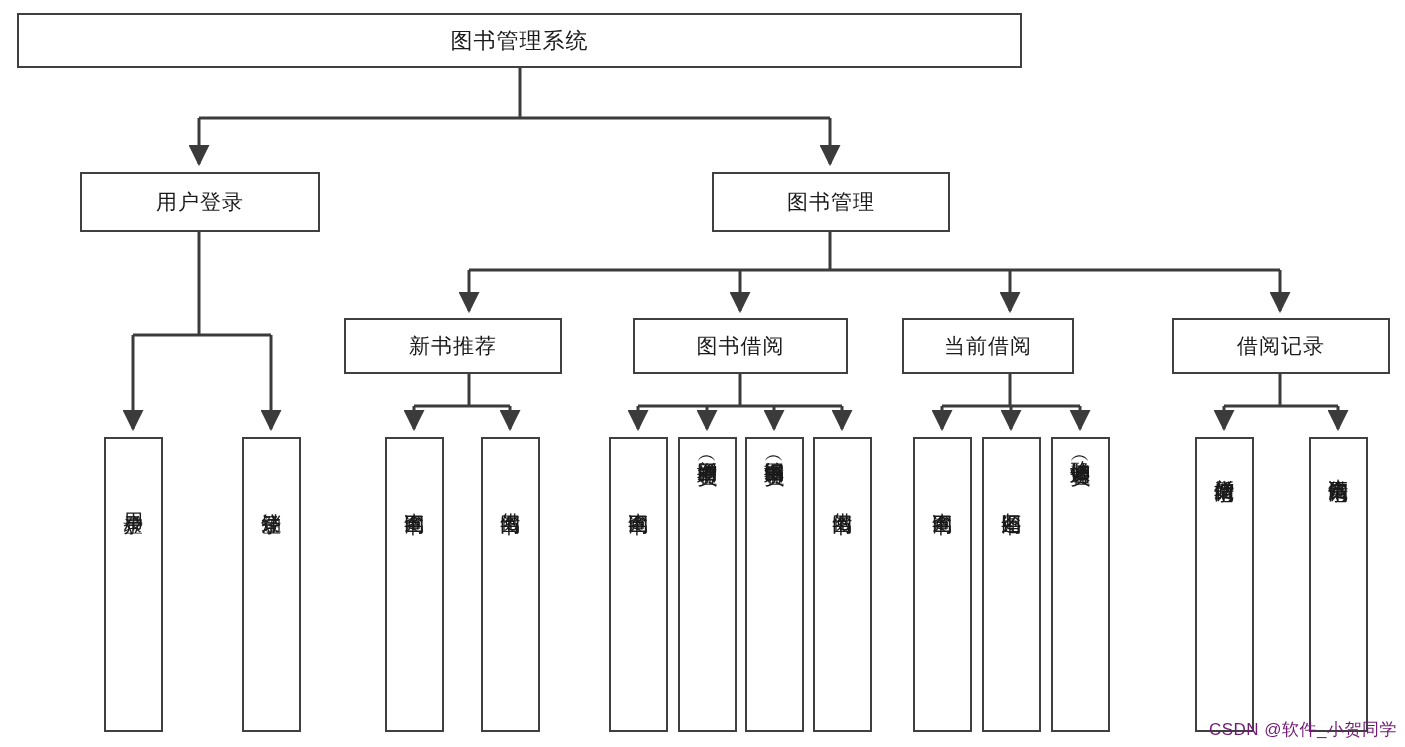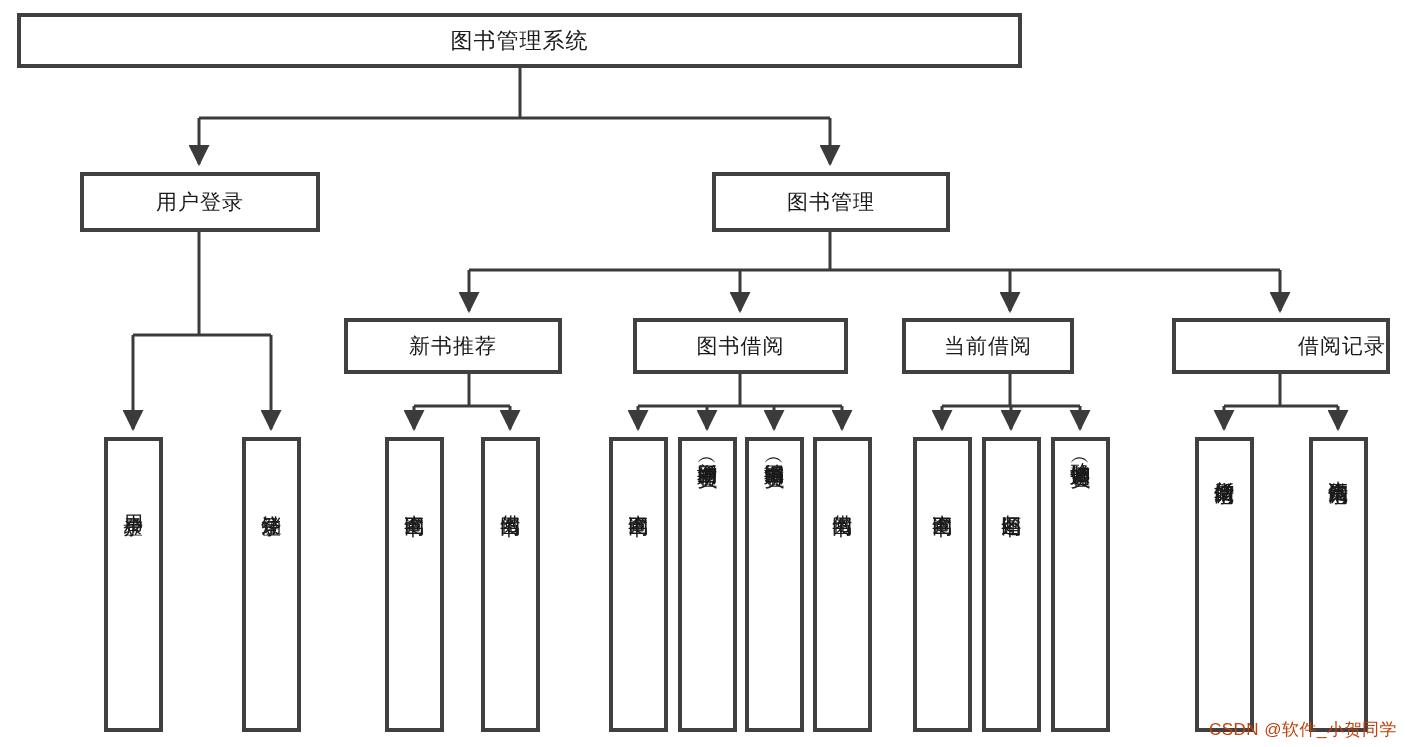--- a/index.html
+++ b/index.html
@@ -21,21 +21,21 @@
     position: absolute;
     left: 0;
     top: 0;
     width: 1405px;
     height: 747px;
   }
   .node-box {
     position: absolute;
     box-sizing: border-box;
     background: #ffffff;
-    border: 4px solid #404040;
+    border: 2px solid #404040;
     display: flex;
     align-items: center;
     justify-content: center;
     color: #1a1a1a;
   }
   .node-h {
     font-size: 21px;
     letter-spacing: 1px;
     white-space: nowrap;
   }
@@ -62,21 +62,21 @@
     margin-top: 18px;
   }
   .leaf-long .vtext {
     margin-top: 0px;
   }
   #watermark {
     position: absolute;
     right: 8px;
     bottom: 6px;
     font-size: 17px;
-    color: #c2410c;
+    color: #701a75;
     letter-spacing: 0.5px;
     white-space: nowrap;
     pointer-events: none;
   }
 </style>
 </head>
 <body>
 
 <div id="canvas">
 
@@ -143,21 +143,21 @@
 
   <div class="node-box" style="left:344px; top:318px; width:218px; height:56px;">
     <span class="node-h">新书推荐</span>
   </div>
   <div class="node-box" style="left:633px; top:318px; width:215px; height:56px;">
     <span class="node-h">图书借阅</span>
   </div>
   <div class="node-box" style="left:902px; top:318px; width:172px; height:56px;">
     <span class="node-h">当前借阅</span>
   </div>
-  <div class="node-box" style="left:1172px; top:318px; width:218px; height:56px;justify-content:flex-end;">
+  <div class="node-box" style="left:1172px; top:318px; width:218px; height:56px;">
     <span class="node-h">借阅记录</span>
   </div>
 
   <div class="node-box node-leaf leaf-short" style="left:104px; top:437px; width:59px; height:295px;">
     <span class="vtext">用户登录</span>
   </div>
   <div class="node-box node-leaf leaf-short" style="left:242px; top:437px; width:59px; height:295px;">
     <span class="vtext">注销登录</span>
   </div>
 

